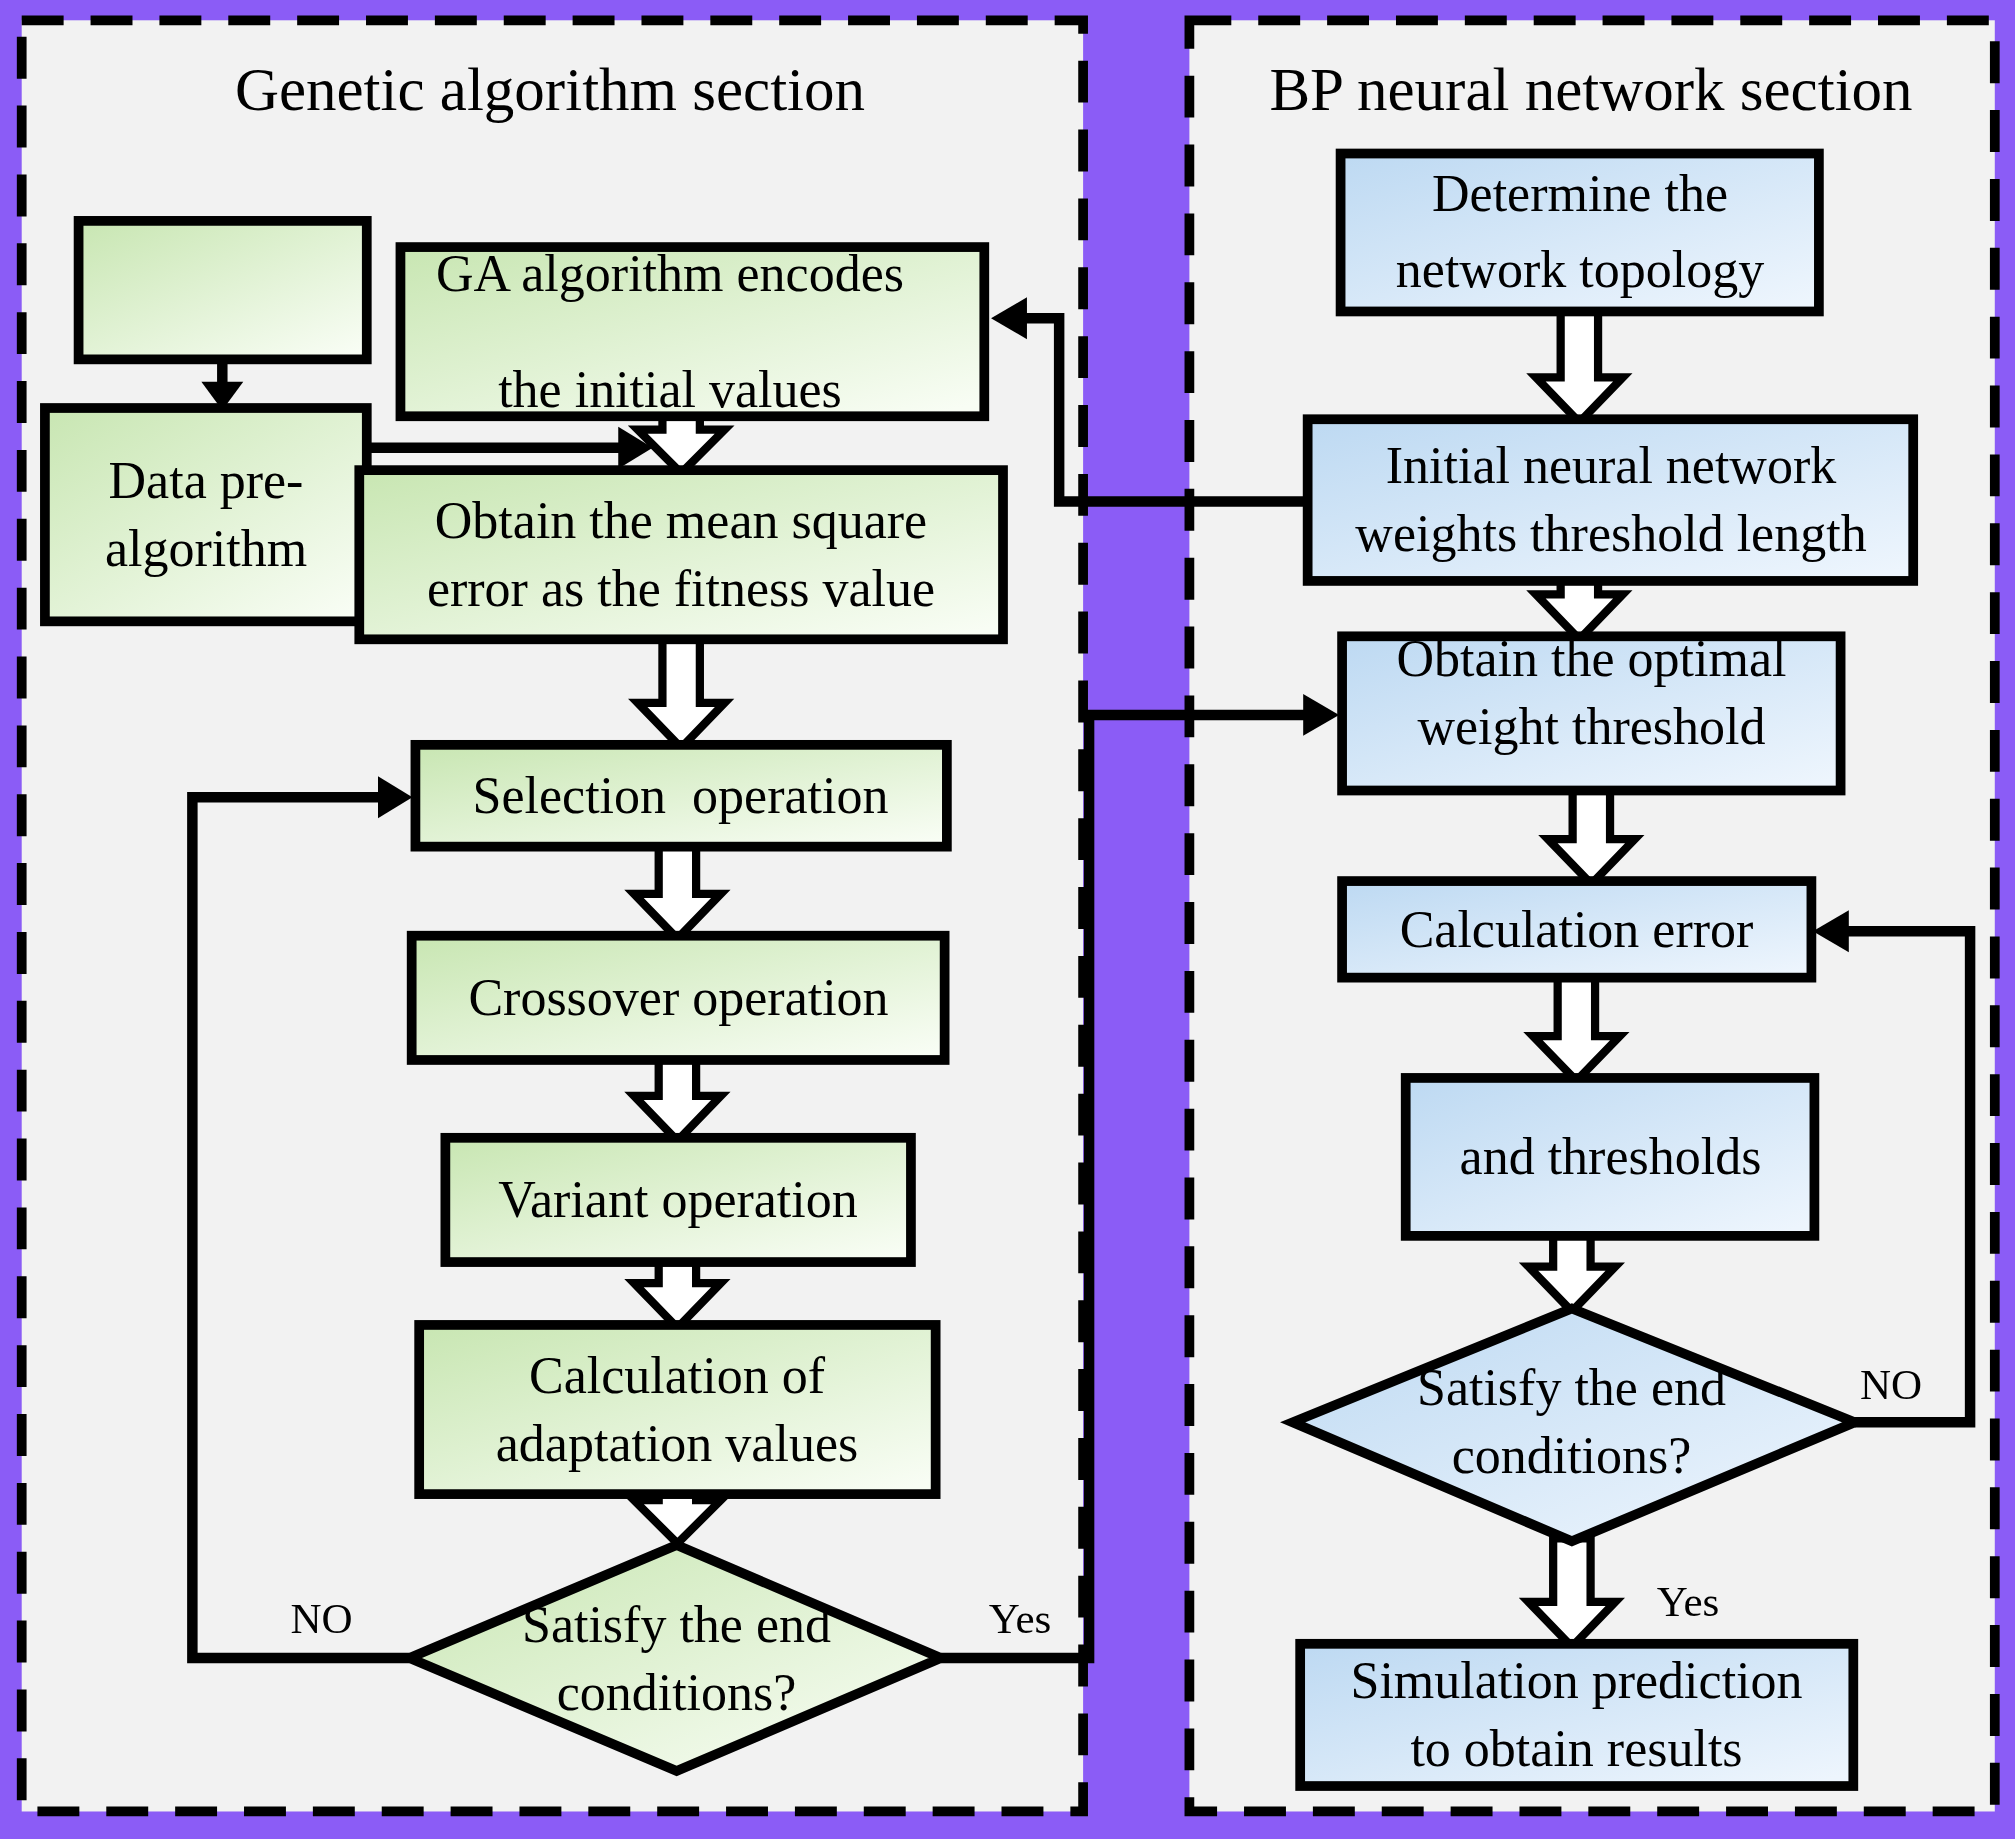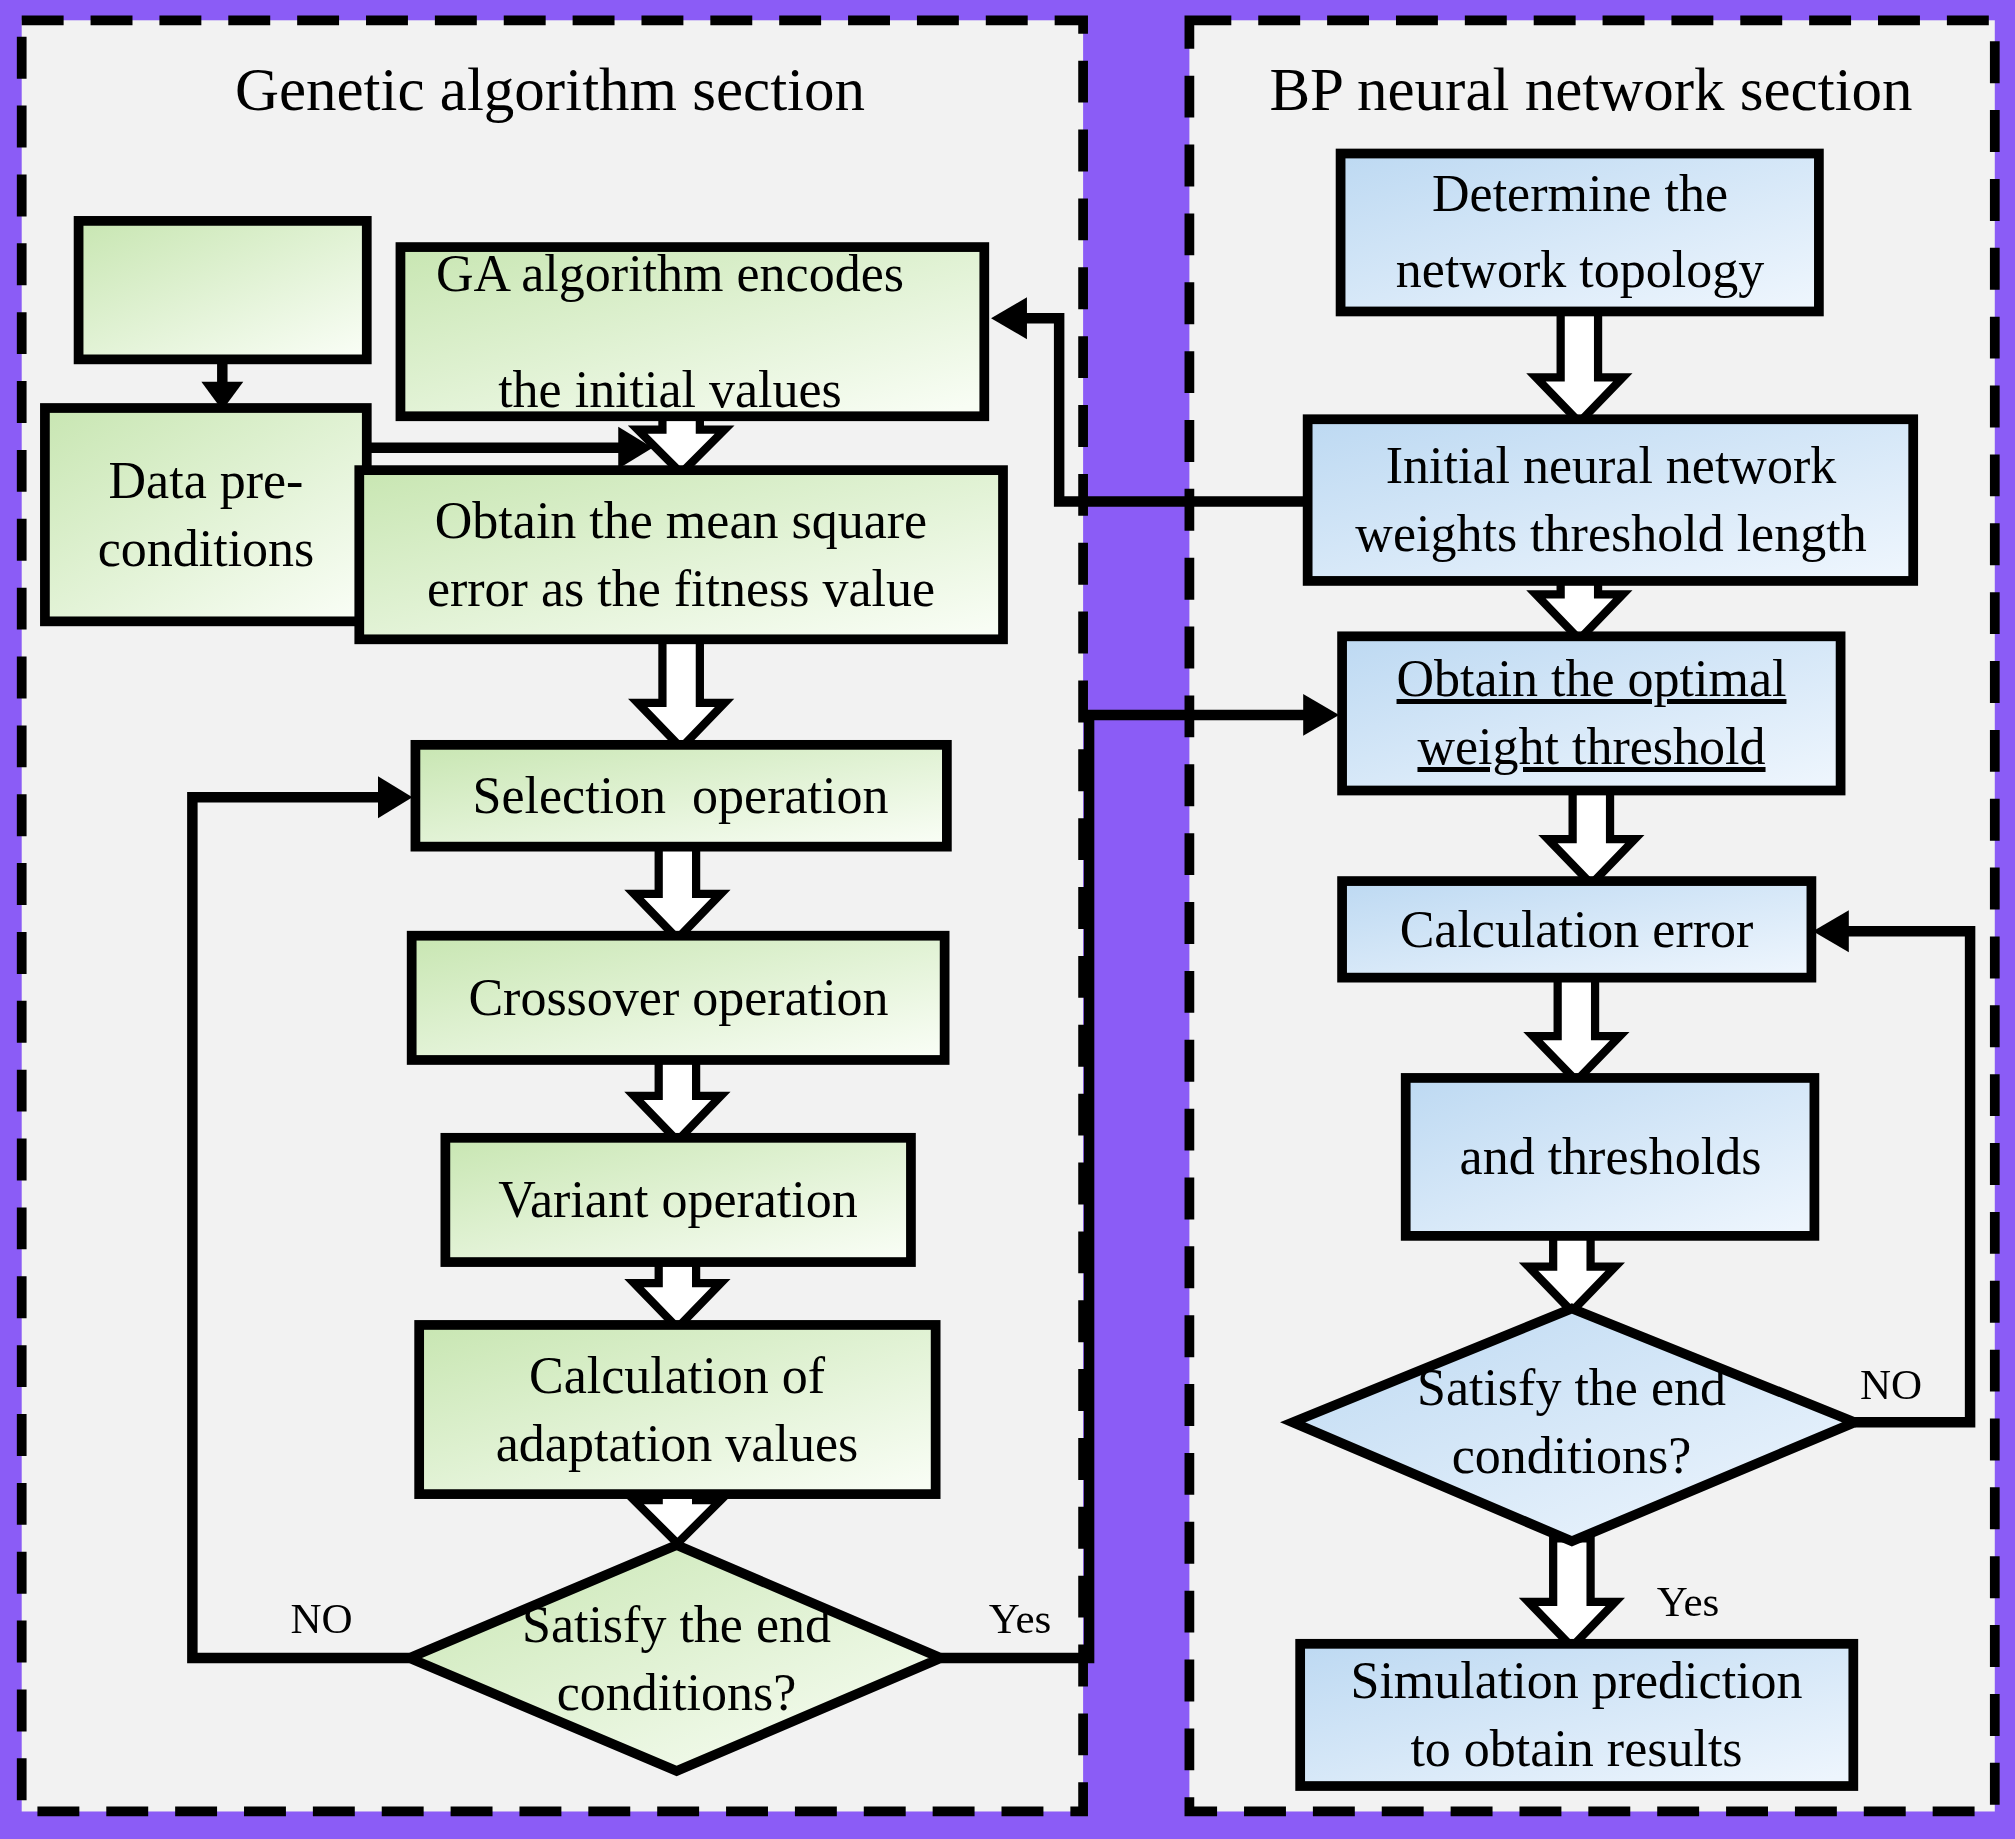--- a/index.html
+++ b/index.html
@@ -96,21 +96,21 @@
 
   <div class="lbl title" style="left:16.5px;top:41px;width:1067px;height:97px;">
     <div class="line">Genetic algorithm section</div>
   </div>
   <div class="lbl title" style="left:1184px;top:41px;width:814px;height:97px;">
     <div class="line">BP neural network section</div>
   </div>
 
   <div class="lbl node-lbl" style="left:45px;top:408px;width:322px;height:213px;">
     <div class="line">Data pre-</div>
-    <div class="line">conditions</div>
+    <div class="line">algorithm</div>
   </div>
   <div class="lbl node-lbl" style="left:378px;top:247px;width:584px;height:169px;gap:48px;">
     <div class="line">GA algorithm encodes</div>
     <div class="line">the initial values</div>
   </div>
   <div class="lbl node-lbl" style="left:359px;top:470px;width:644px;height:169px;">
     <div class="line">Obtain the mean square</div>
     <div class="line">error as the fitness value</div>
   </div>
   <div class="lbl node-lbl" style="left:415px;top:745px;width:531px;height:102px;">
@@ -139,21 +139,21 @@
   </div>
 
   <div class="lbl node-lbl" style="left:1341px;top:153px;width:478px;height:158px;gap:8px;">
     <div class="line">Determine the</div>
     <div class="line">network topology</div>
   </div>
   <div class="lbl node-lbl" style="left:1308px;top:419px;width:606px;height:162px;">
     <div class="line">Initial neural network</div>
     <div class="line">weights threshold length</div>
   </div>
-  <div class="lbl node-lbl" style="left:1342px;top:636px;width:499px;height:154px;text-decoration:underline;">
+  <div class="lbl node-lbl" style="left:1342px;top:616px;width:499px;height:154px;">
     <div class="line">Obtain the optimal</div>
     <div class="line">weight threshold</div>
   </div>
   <div class="lbl node-lbl" style="left:1342px;top:881px;width:469px;height:97px;">
     <div class="line">Calculation error</div>
   </div>
   <div class="lbl node-lbl" style="left:1406px;top:1078px;width:409px;height:158px;">
     <div class="line">and thresholds</div>
   </div>
   <div class="lbl node-lbl" style="left:1347px;top:1351px;width:449px;height:142px;">

